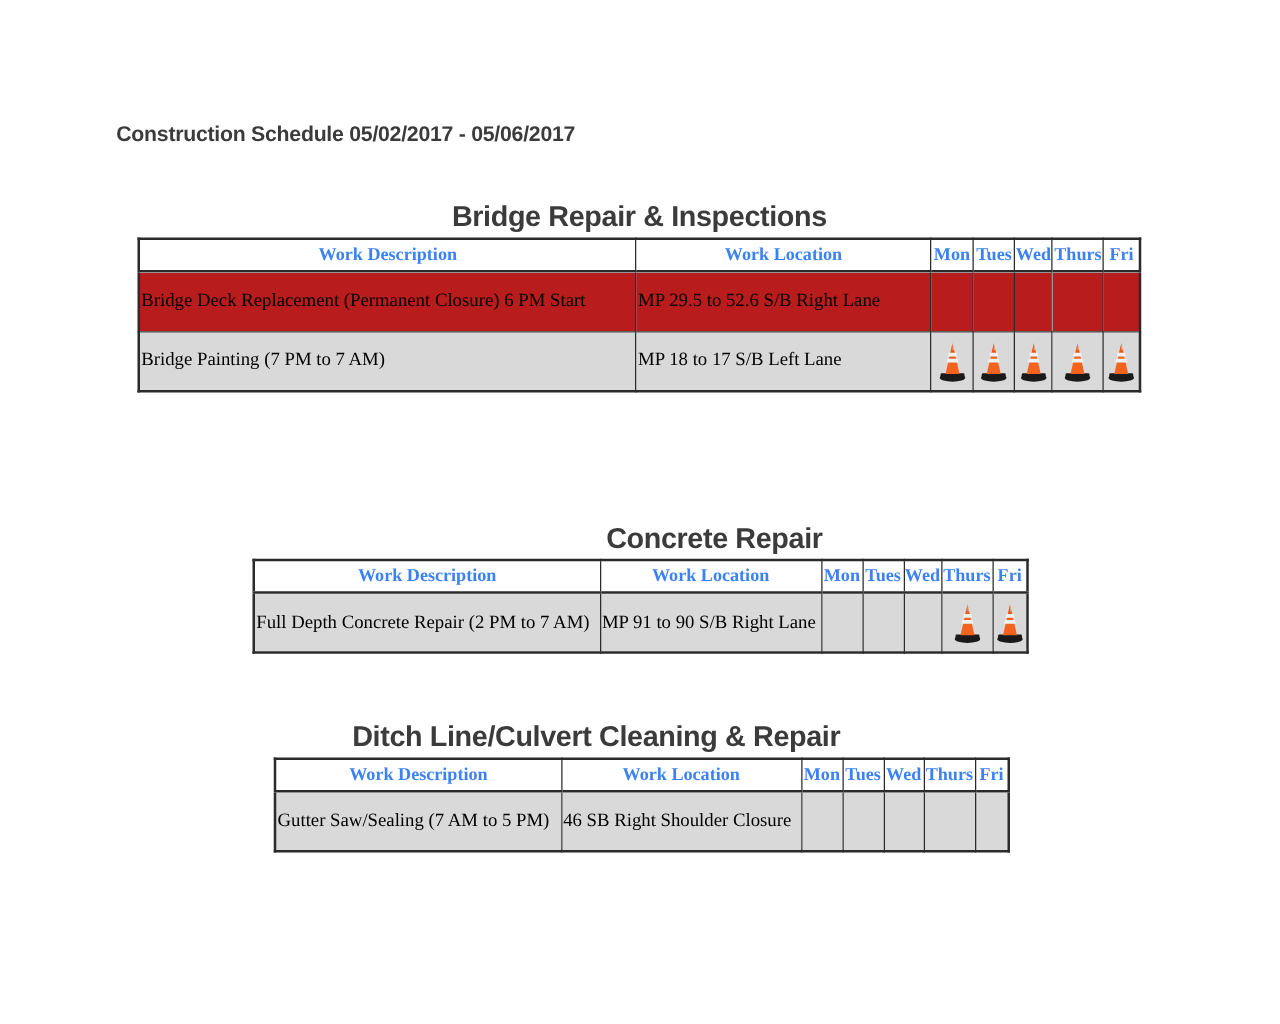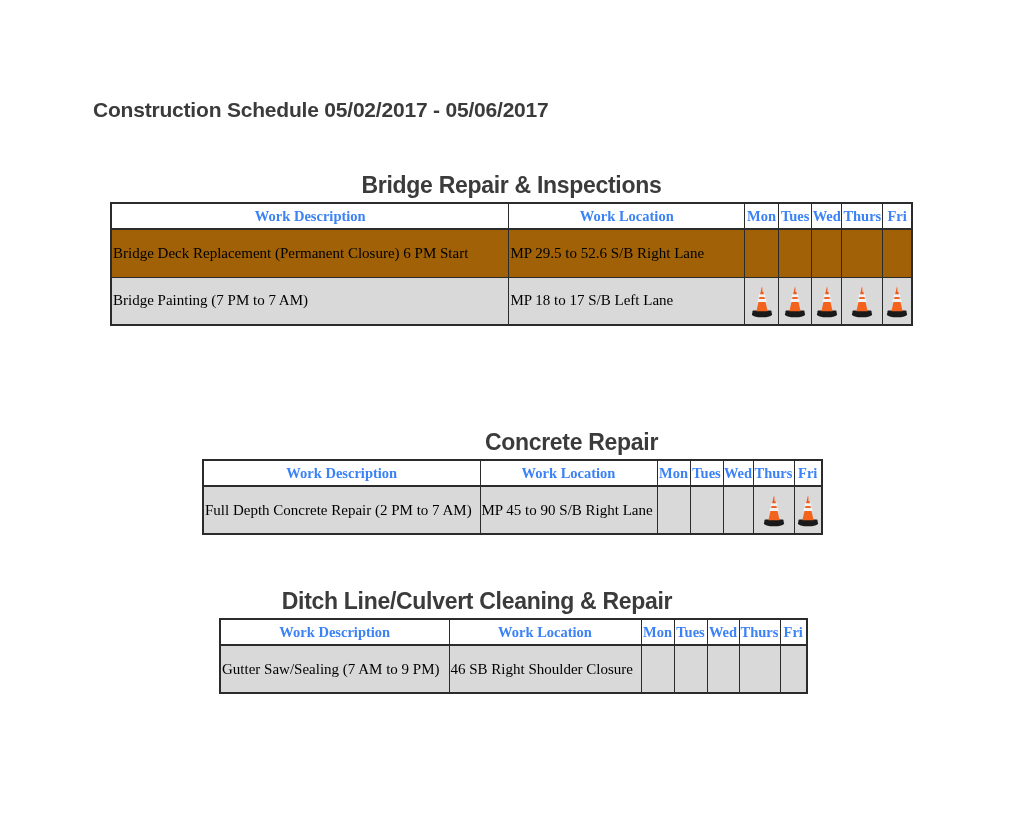--- a/index.html
+++ b/index.html
@@ -13,41 +13,40 @@
     font-family: "Liberation Serif", "DejaVu Serif", serif;
     overflow: hidden;
     position: relative;
   }
 
   .page-title {
     position: absolute;
     left: 93px;
     top: 98px;
     font-family: "Liberation Sans", "DejaVu Sans", sans-serif;
-    font-size: 21px;
+    font-size: 17px;
     font-weight: bold;
     color: #3b3b3b;
     letter-spacing: -0.2px;
     white-space: nowrap;
   }
 
   .section {
     position: absolute;
   }
 
   .section-heading {
     font-family: "Liberation Sans", "DejaVu Sans", sans-serif;
     font-size: 23px;
     font-weight: bold;
     color: #3b3b3b;
     text-align: center;
     letter-spacing: -0.3px;
     white-space: nowrap;
     margin-bottom: 3px;
-    margin-top: 12px;
   }
 
   table.schedule {
     border-collapse: collapse;
     table-layout: fixed;
     border: 2px solid #2b2b2b;
     background: #ffffff;
   }
 
   table.schedule td,
@@ -81,21 +80,21 @@
   tr.body-row td.text-cell {
     text-align: left;
     padding-left: 1px;
     padding-right: 0;
   }
   tr.body-row td.day-cell {
     text-align: center;
   }
 
   tr.shaded td { background: #d9d9d9; }
-  tr.plain  td { background: #a16207; }
+  tr.plain  td { background: #b91c1c; }
 
   
   .cone-icon {
     display: inline-block;
     width: 24px;
     height: 34px;
     vertical-align: middle;
     line-height: 0;
   }
   .cone-icon svg { display: block; }
@@ -247,21 +246,21 @@
         <th>Mon</th>
         <th>Tues</th>
         <th>Wed</th>
         <th>Thurs</th>
         <th>Fri</th>
       </tr>
     </thead>
     <tbody>
         <tr class="body-row shaded" style="height: 48px;">
           <td class="text-cell">Full Depth Concrete Repair (2 PM to 7 AM)</td>
-          <td class="text-cell">MP 45 to 90 S/B Right Lane</td>
+          <td class="text-cell">MP 91 to 90 S/B Right Lane</td>
           <td class="day-cell"></td>
           <td class="day-cell"></td>
           <td class="day-cell"></td>
           <td class="day-cell">
             <div class="cone-wrap">
               <span class="cone-icon">
                 <svg viewBox="0 0 24 34" width="24" height="34">
                   <ellipse cx="12" cy="30.2" rx="10.2" ry="3.1" fill="#1a1a1a"></ellipse>
                   <rect x="2.4" y="26.6" width="19.2" height="3.8" rx="1.1" fill="#1a1a1a"></rect>
                   <path d="M12 2.6 L17.6 27.2 L6.4 27.2 Z" fill="#f4631e"></path>
@@ -311,21 +310,21 @@
         <th>Work Location</th>
         <th>Mon</th>
         <th>Tues</th>
         <th>Wed</th>
         <th>Thurs</th>
         <th>Fri</th>
       </tr>
     </thead>
     <tbody>
         <tr class="body-row shaded" style="height: 48px;">
-          <td class="text-cell">Gutter Saw/Sealing (7 AM to 9 PM)</td>
+          <td class="text-cell">Gutter Saw/Sealing (7 AM to 5 PM)</td>
           <td class="text-cell">46 SB Right Shoulder Closure</td>
           <td class="day-cell"></td>
           <td class="day-cell"></td>
           <td class="day-cell"></td>
           <td class="day-cell"></td>
           <td class="day-cell"></td>
         </tr>
       </tbody>
   </table>
 </div>

